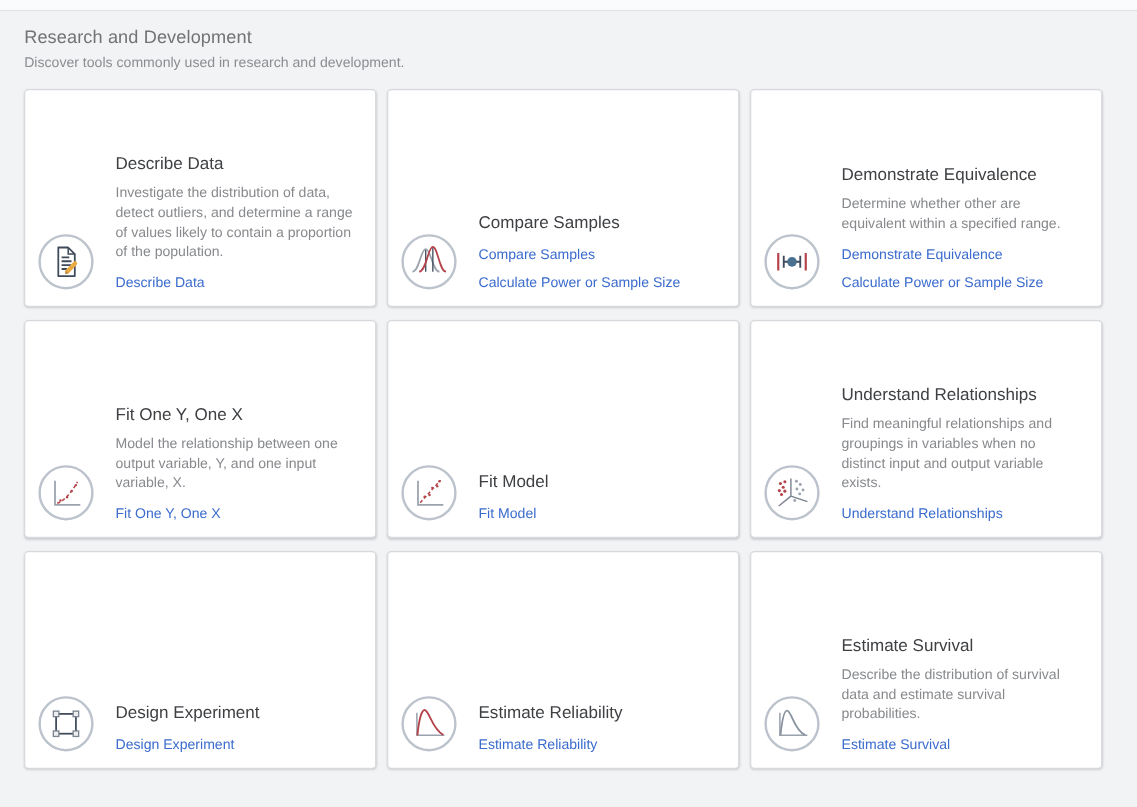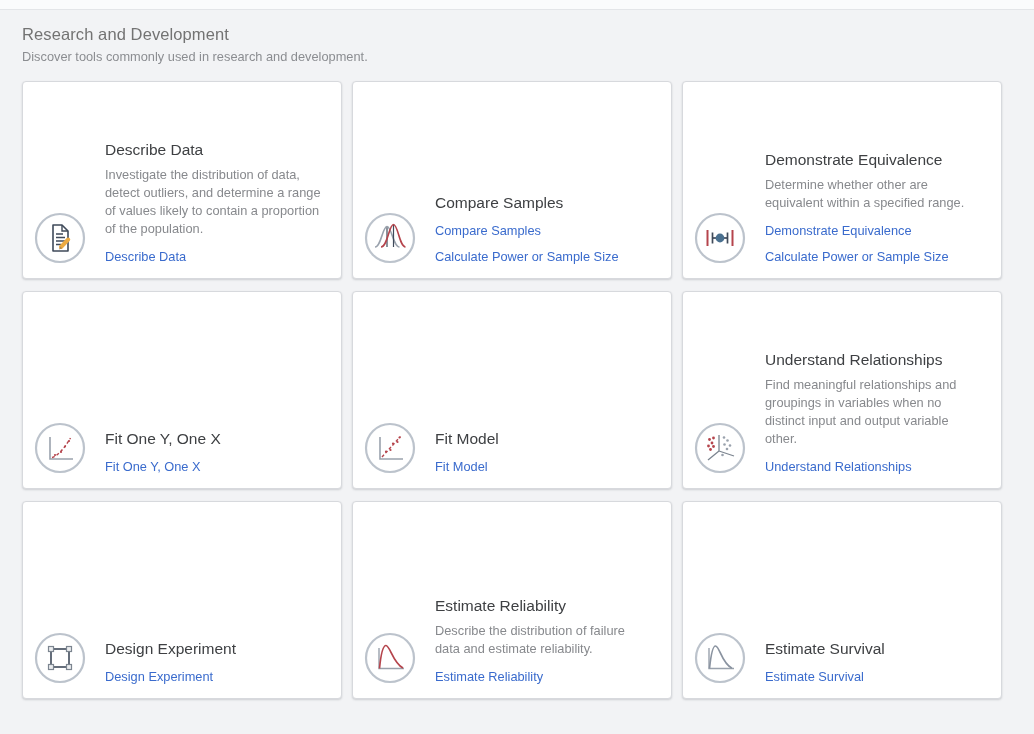--- a/index.html
+++ b/index.html
@@ -124,20 +124,21 @@
         <path d="M16 15 V37 H39" fill="none" stroke="#9aa2ad" stroke-width="1.6"></path>
         <path d="M18 35.5 C24 33.5 30 27 36.5 16" fill="none" stroke="#b5444c" stroke-width="1.4" stroke-dasharray="3 2.2"></path>
         <circle cx="21" cy="33" r="1.1" fill="#b5444c"></circle>
         <circle cx="27" cy="30" r="1.1" fill="#b5444c"></circle>
         <circle cx="31" cy="24.5" r="1.1" fill="#b5444c"></circle>
         <circle cx="35" cy="19" r="1.1" fill="#b5444c"></circle>
       </svg>
     </div>
     <div class="card-body">
       <h2 class="card-title">Fit One Y, One X</h2>
+      <p class="card-desc">Model the relationship between one output variable, Y, and one input variable, X.</p>
       <a class="card-link">Fit One Y, One X</a>
     </div>
   </div>
 
   <div class="card">
     <div class="icon-col">
       <svg width="52" height="52" viewBox="0 0 52 52">
         <circle cx="26" cy="26" r="24" fill="#ffffff" stroke="#bcc3cc" stroke-width="2.2"></circle>
         <path d="M16 15 V37 H39" fill="none" stroke="#9aa2ad" stroke-width="1.6"></path>
         <path d="M18 35 L36.5 14.5" fill="none" stroke="#b5444c" stroke-width="1.4" stroke-dasharray="3 2.2"></path>
@@ -168,21 +169,21 @@
         <circle cx="30" cy="15.5" r="1.3" fill="#9aa2ad"></circle>
         <circle cx="33.5" cy="18.5" r="1.3" fill="#9aa2ad"></circle>
         <circle cx="30.5" cy="22.5" r="1.3" fill="#9aa2ad"></circle>
         <circle cx="36" cy="23.5" r="1.3" fill="#9aa2ad"></circle>
         <circle cx="33" cy="27" r="1.3" fill="#9aa2ad"></circle>
         <circle cx="28.5" cy="33" r="1.3" fill="#9aa2ad"></circle>
       </svg>
     </div>
     <div class="card-body">
       <h2 class="card-title">Understand Relationships</h2>
-      <p class="card-desc">Find meaningful relationships and groupings in variables when no distinct input and output variable other.</p>
+      <p class="card-desc">Find meaningful relationships and groupings in variables when no distinct input and output variable exists.</p>
       <a class="card-link">Understand Relationships</a>
     </div>
   </div>
 
   <div class="card">
     <div class="icon-col">
       <svg width="52" height="52" viewBox="0 0 52 52">
         <circle cx="26" cy="26" r="24" fill="#ffffff" stroke="#bcc3cc" stroke-width="2.2"></circle>
         <rect x="17" y="17" width="18" height="18" fill="none" stroke="#3f4a5a" stroke-width="1.6"></rect>
         <rect x="14.5" y="14.5" width="5" height="5" fill="#eceef0" stroke="#7c8590" stroke-width="1.2"></rect>
@@ -200,32 +201,32 @@
   <div class="card">
     <div class="icon-col">
       <svg width="52" height="52" viewBox="0 0 52 52">
         <circle cx="26" cy="26" r="24" fill="#ffffff" stroke="#bcc3cc" stroke-width="2.2"></circle>
         <path d="M15 16 V36.5 H40" fill="none" stroke="#9aa2ad" stroke-width="1.4"></path>
         <path d="M15.5 36.5 C17 21 19.5 13.5 22 13.5 C26 13.5 29 31 39 36" fill="none" stroke="#b5444c" stroke-width="1.7"></path>
       </svg>
     </div>
     <div class="card-body">
       <h2 class="card-title">Estimate Reliability</h2>
-      <p class="card-desc">Describe the distribution of failure data and estimate reliability.</p>
       <a class="card-link">Estimate Reliability</a>
     </div>
   </div>
 
   <div class="card">
     <div class="icon-col">
       <svg width="52" height="52" viewBox="0 0 52 52">
         <circle cx="26" cy="26" r="24" fill="#ffffff" stroke="#bcc3cc" stroke-width="2.2"></circle>
         <path d="M15 16 V36.5 H40" fill="none" stroke="#9aa2ad" stroke-width="1.4"></path>
         <path d="M15.5 36.5 C17 22 19 14 21.5 14 C25.5 14 28 32 38 36.2" fill="none" stroke="#8a93a0" stroke-width="1.7"></path>
       </svg>
     </div>
     <div class="card-body">
       <h2 class="card-title">Estimate Survival</h2>
+      <p class="card-desc">Describe the distribution of survival data and estimate survival probabilities.</p>
       <a class="card-link">Estimate Survival</a>
     </div>
   </div>
 
 </div>
 
 </body></html>

